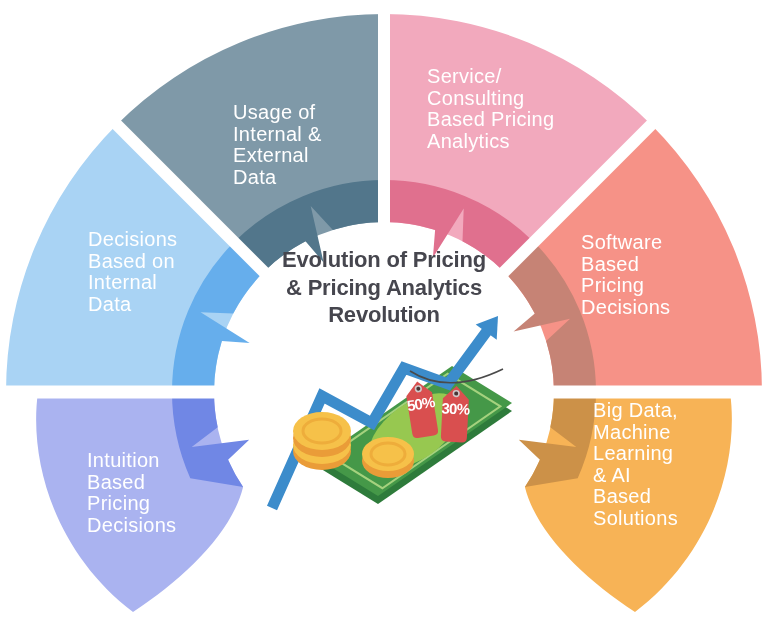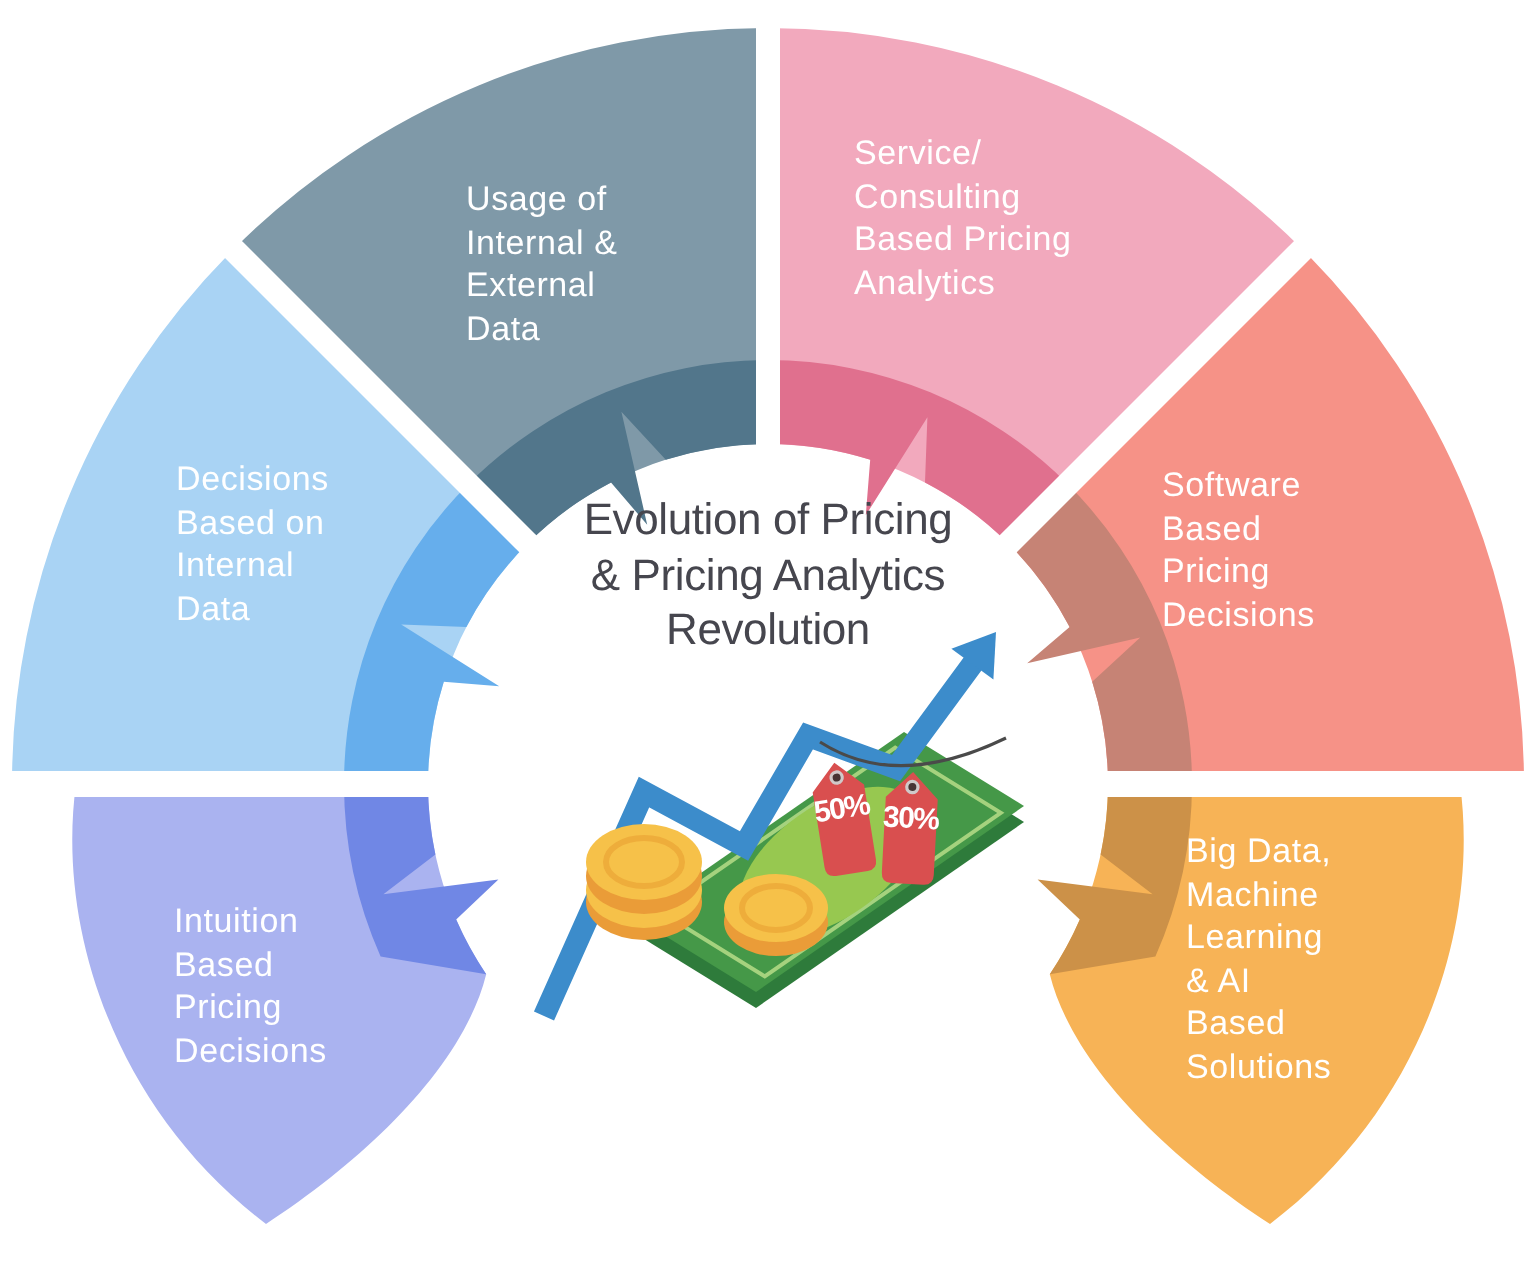--- a/index.html
+++ b/index.html
@@ -2,26 +2,26 @@
 <html><head>
 <meta charset="utf-8">
 <style>
   html,body{margin:0;padding:0;background:#ffffff;}
   .stage{
     position:relative;width:768px;height:638px;background:#ffffff;
     font-family:"Liberation Sans",sans-serif;overflow:hidden;
   }
   .stage svg{position:absolute;left:0;top:0;}
   .seg-label{
-    position:absolute;color:#ffffff;font-size:17px;line-height:21.5px;
+    position:absolute;color:#ffffff;font-size:20px;line-height:21.5px;
     font-weight:500;letter-spacing:.3px;white-space:pre-line;
   }
   .center-title{
     position:absolute;left:244px;top:246px;width:280px;text-align:center;
-    color:#46464e;font-size:22px;line-height:27.5px;font-weight:400;
+    color:#46464e;font-size:22px;line-height:27.5px;font-weight:700;
     letter-spacing:-.2px;white-space:pre-line;
   }
   .tag-label{
     fill:#ffffff;font-family:"Liberation Sans",sans-serif;
     font-size:15px;font-weight:700;letter-spacing:-.8px;text-anchor:middle;
   }
   .gap{stroke:#ffffff;fill:none;}
 </style>
 </head>
 <body>
@@ -111,36 +111,36 @@
         <ellipse cx="322" cy="431" rx="19" ry="12" fill="none" stroke-width="3" stroke="#EEAD3B"></ellipse>
       </g>
     </g>
   </svg>
 
   <div class="seg-label" style="left:88px;top:229px;width:130px">Decisions
 Based on
 Internal
 Data</div>
 
-  <div class="seg-label" style="left:233px;top:89px;width:140px">Usage of
+  <div class="seg-label" style="left:233px;top:102px;width:140px">Usage of
 Internal &amp;
 External
 Data</div>
 
   <div class="seg-label" style="left:427px;top:66px;width:160px">Service/
 Consulting
 Based Pricing
 Analytics</div>
 
   <div class="seg-label" style="left:581px;top:232px;width:130px">Software
 Based
 Pricing
 Decisions</div>
 
-  <div class="seg-label" style="left:593px;top:415px;width:140px">Big Data,
+  <div class="seg-label" style="left:593px;top:400px;width:140px">Big Data,
 Machine
 Learning
 &amp; AI
 Based
 Solutions</div>
 
   <div class="seg-label" style="left:87px;top:450px;width:130px">Intuition
 Based
 Pricing
 Decisions</div>

